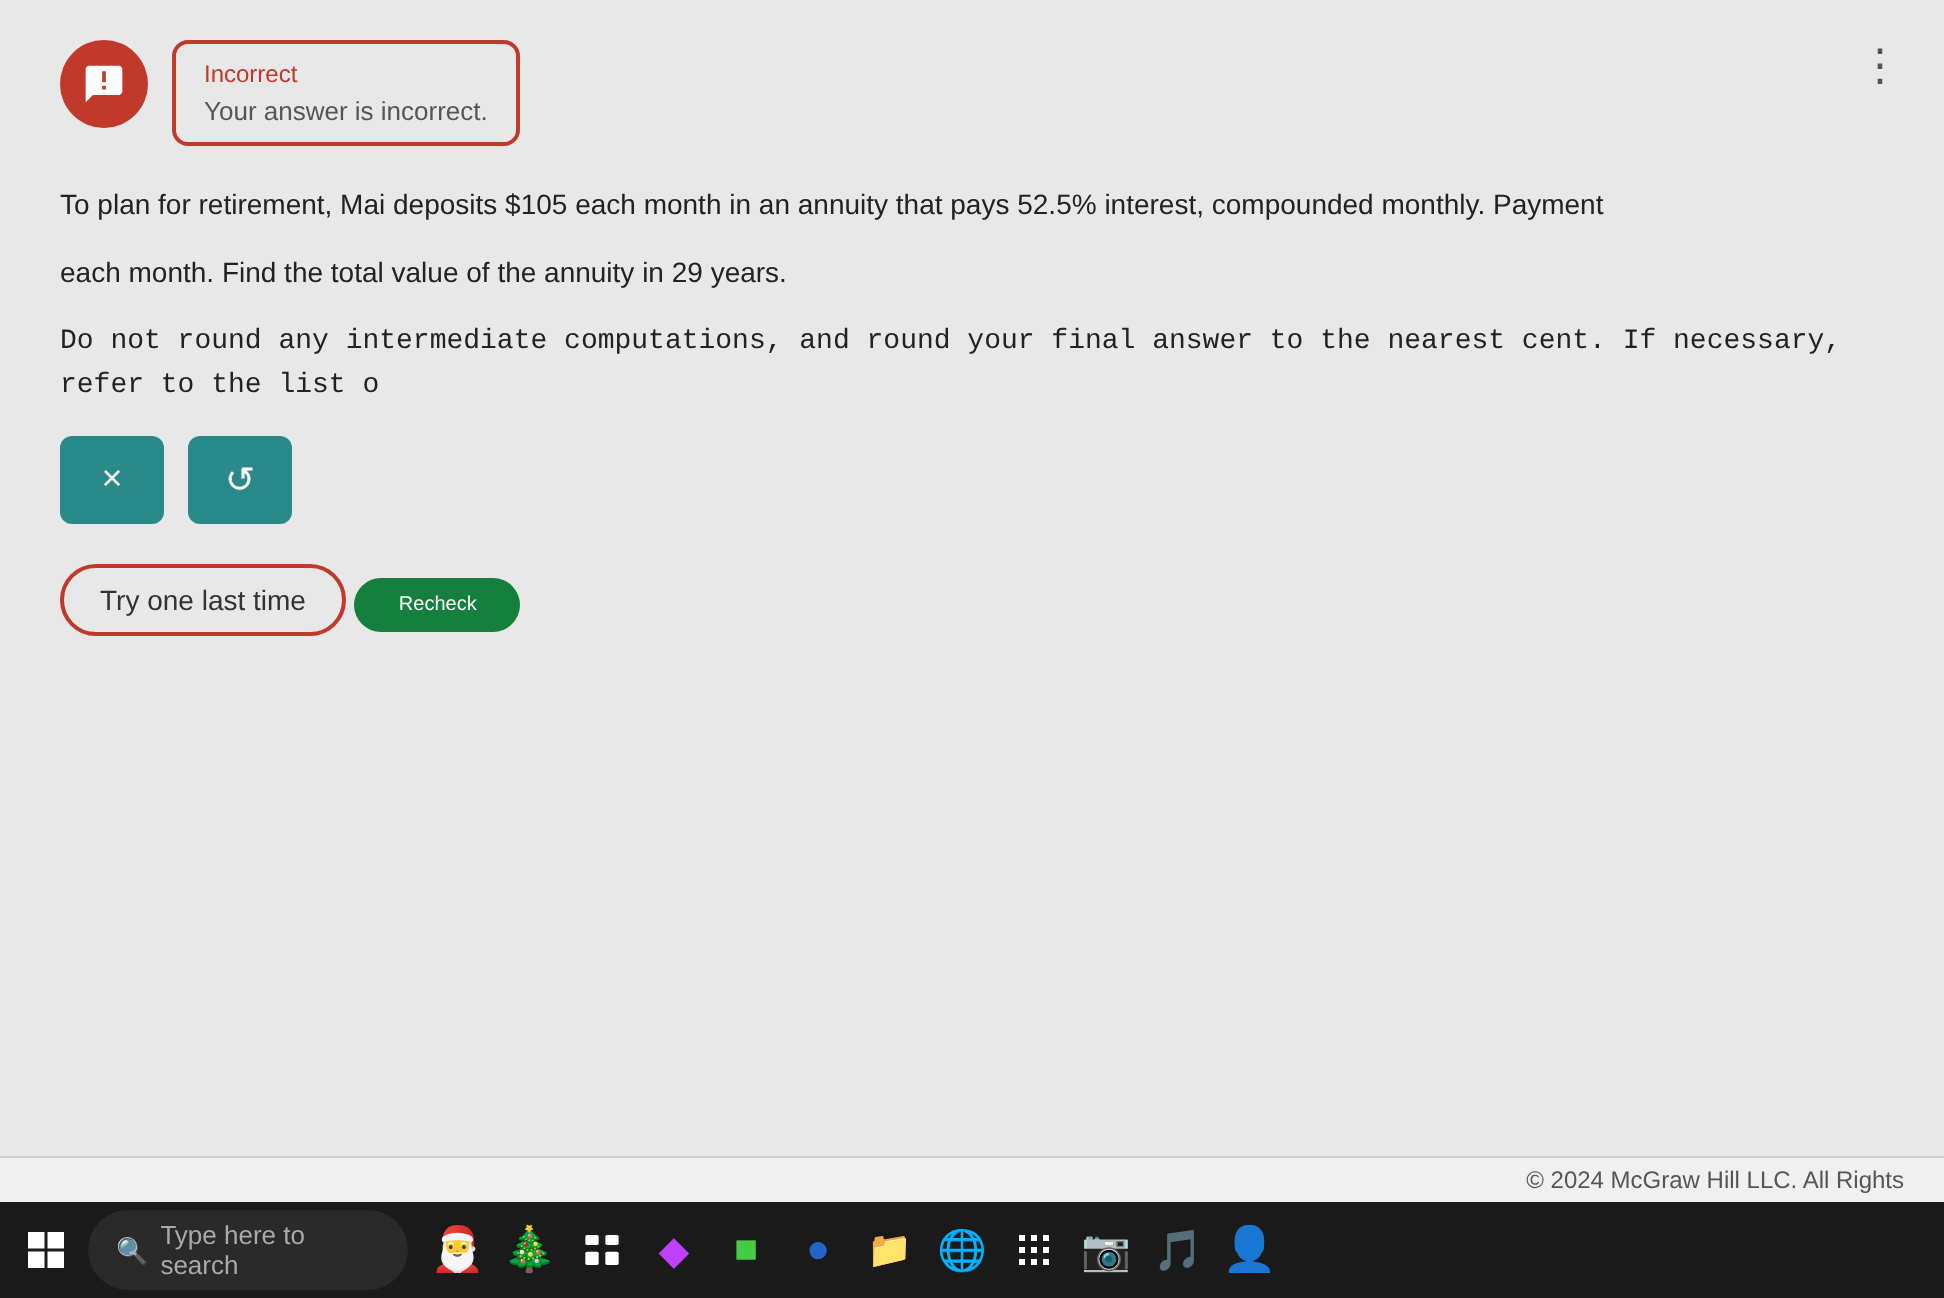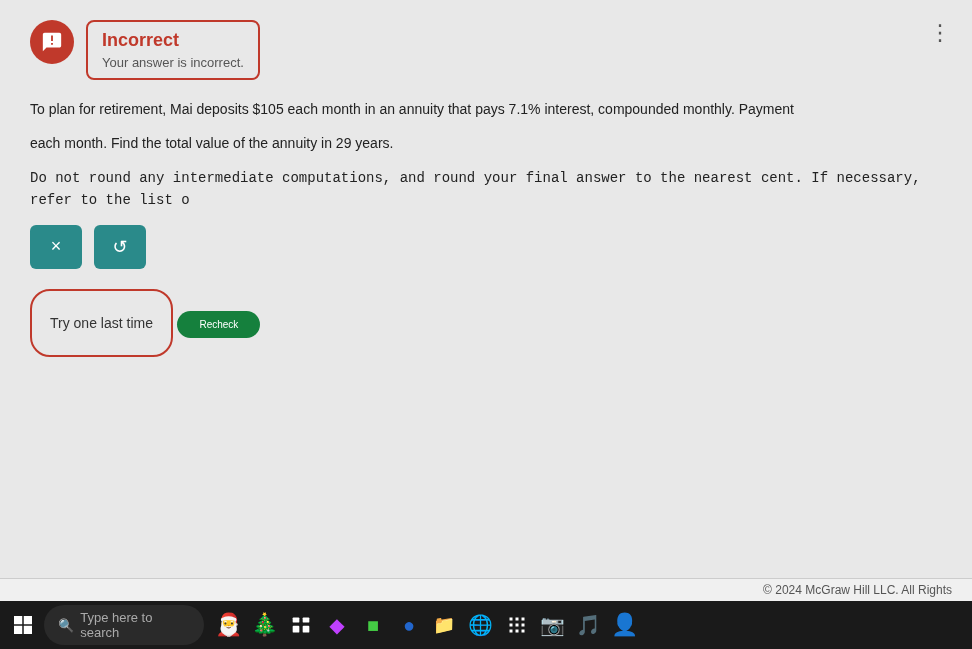--- a/index.html
+++ b/index.html
@@ -46,22 +46,22 @@
     }
 
     .incorrect-text-box {
       border: 2px solid #c0392b;
       border-radius: 8px;
       padding: 8px 14px;
     }
 
     .incorrect-title {
       color: #c0392b;
-      font-weight: bold;
-      font-size: 18px;
+      font-weight: normal;
+      font-size: 12px;
       margin-bottom: 4px;
     }
 
     .incorrect-subtitle {
       color: #555;
       font-size: 13px;
     }
 
     .three-dots {
       position: absolute;
@@ -136,21 +136,21 @@
       display: flex;
       align-items: center;
       justify-content: center;
     }
 
     .try-again-btn {
       border: 2px solid #c0392b;
       border-radius: 20px;
       background: transparent;
       color: #333;
-      padding: 24px 18px;
+      padding: 8px 18px;
       font-size: 14px;
       cursor: pointer;
       margin-bottom: 20px;
     }
 
     .recheck-btn {
       background: #15803d;
       color: white;
       border: none;
       border-radius: 20px;
@@ -244,21 +244,21 @@
       </svg>
     </div>
     <div class="incorrect-text-box">
       <div class="incorrect-title">Incorrect</div>
       <div class="incorrect-subtitle">Your answer is incorrect.</div>
     </div>
   </div>
 
   
   <p class="problem-text">
-    <span>To plan for retirement, Mai deposits $105 each month in an annuity that pays 7.1% interest, compounded monthly. Payment</span>
+    <span>To plan for retirement, Mai deposits $105 each month in an annuity that pays 52.5% interest, compounded monthly. Payment</span>
   </p>
   <p class="problem-text">
     <span>each month. Find the total value of the annuity in 29 years.</span>
   </p>
   <p class="do-not-round-text">
     <span>Do not round any intermediate computations, and round your final answer to the nearest cent. If necessary, refer to the list o</span>
     <span class="underline-link"></span>
   </p>
 
   

